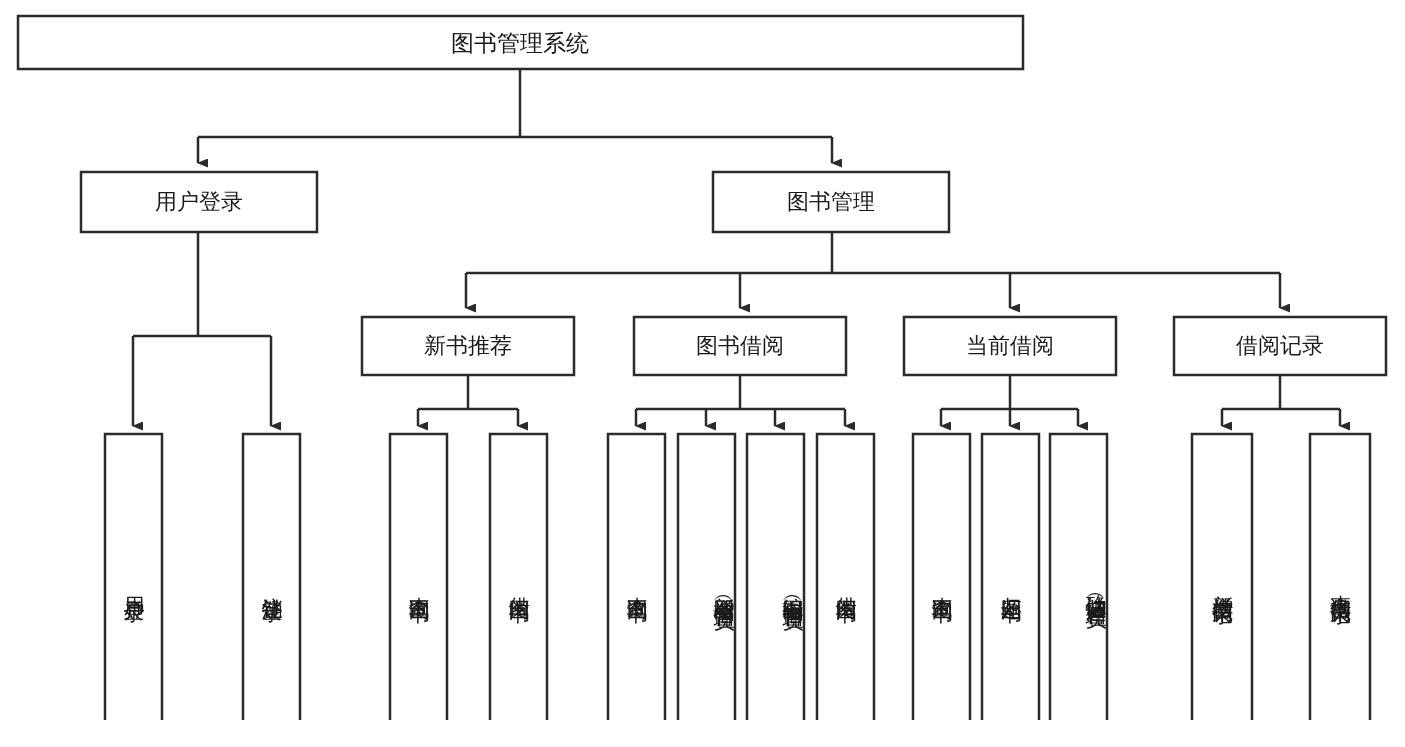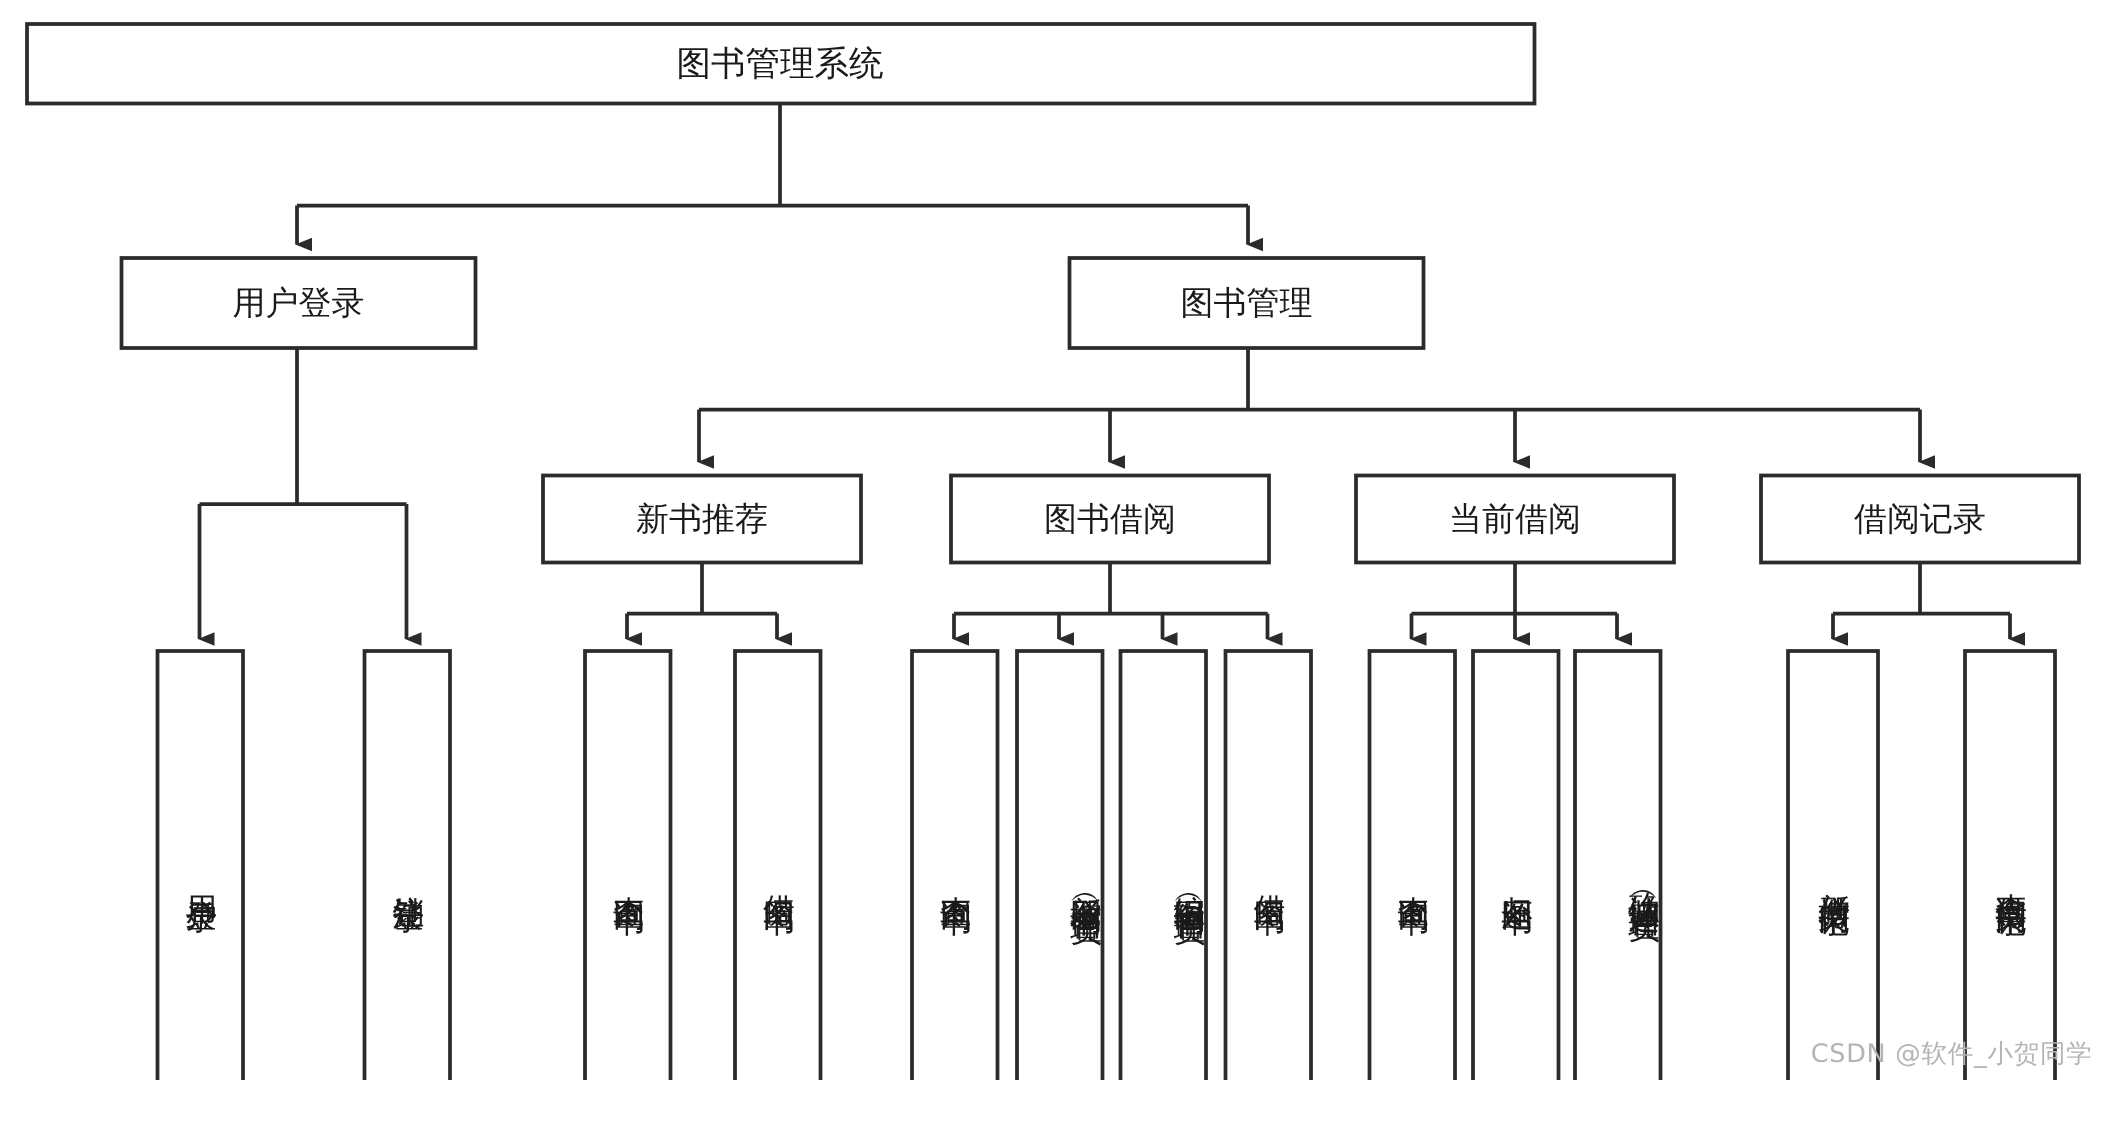--- a/index.html
+++ b/index.html
@@ -203,14 +203,13 @@
   <div class="vlabel" style="left:747px; top:444px; width:57px; height:289px;">编辑图书（管理员）</div>
   <div class="vlabel center-v" style="left:817px; top:434px; width:57px; height:299px;">借阅图书</div>
 
   <div class="vlabel center-v" style="left:913px; top:434px; width:57px; height:299px;">查询图书</div>
   <div class="vlabel center-v" style="left:982px; top:434px; width:57px; height:299px;">归还图书</div>
   <div class="vlabel" style="left:1050px; top:441px; width:57px; height:292px;">确认归还（管理员）</div>
 
   <div class="vlabel center-v" style="left:1192px; top:434px; width:60px; height:299px;">新增借阅记录</div>
   <div class="vlabel center-v" style="left:1310px; top:434px; width:60px; height:299px;">查询借阅记录</div>
 
-  <div id="watermark">CSDN @软件_小贺同学</div>
 </div>
 
 </body></html>

